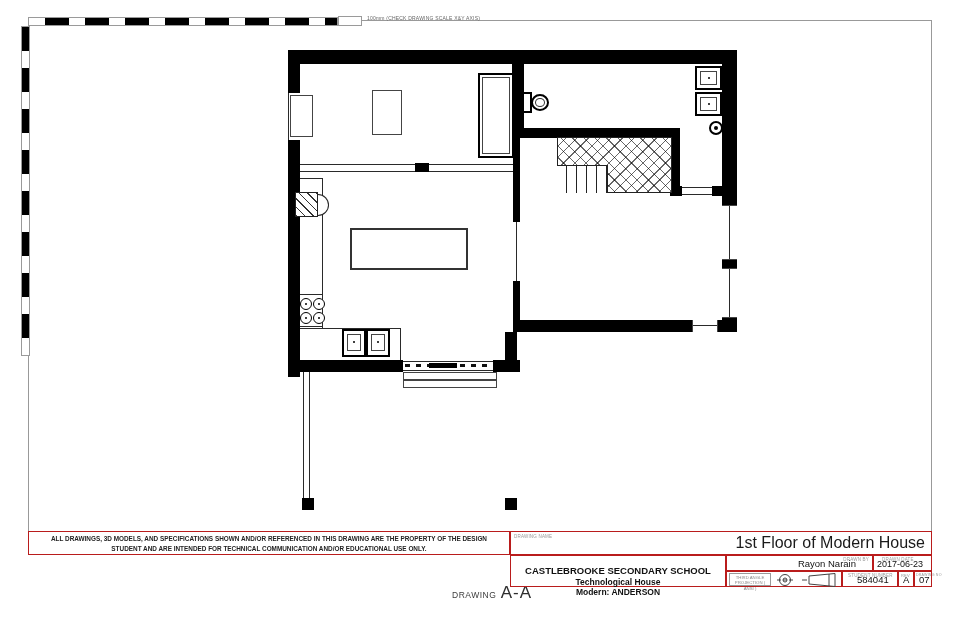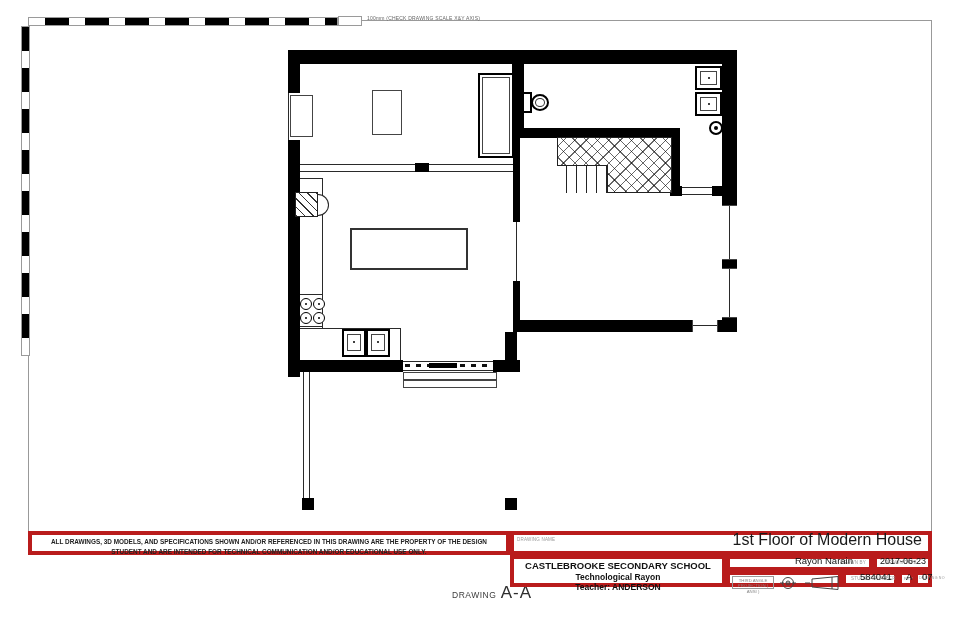--- a/index.html
+++ b/index.html
@@ -31,25 +31,25 @@
   .winh{position:absolute;background:#fff;border-left:1px solid #444;border-right:1px solid #444;box-sizing:border-box;}
   .dashline{position:absolute;background-image:repeating-linear-gradient(90deg,#111 0,#111 5px,transparent 5px,transparent 11px);}
   
   .bar-top{position:absolute;left:28px;top:17px;width:310px;height:9px;border:1px solid #9a9a9a;box-sizing:border-box;
            background-image:repeating-linear-gradient(90deg,transparent 0,transparent 16px,#000 16px,#000 40px);}
   .bar-left{position:absolute;left:21px;top:26px;width:9px;height:330px;border:1px solid #9a9a9a;box-sizing:border-box;
            background-image:repeating-linear-gradient(180deg,#000 0,#000 24px,transparent 24px,transparent 41px);}
   .chkbox{position:absolute;left:338px;top:16px;width:24px;height:10px;border:1px solid #9a9a9a;background:#fff;box-sizing:border-box;}
   .scalenote{position:absolute;left:367px;top:15px;font-size:5px;color:#666;letter-spacing:.2px;white-space:nowrap;}
   
-  .cell{position:absolute;border:4px solid #b91c1c;box-sizing:border-box;background:#fff;}
+  .cell{position:absolute;border:1px solid #b91c1c;box-sizing:border-box;background:#fff;}
   .lbl{position:absolute;font-size:4.5px;color:#999;letter-spacing:.2px;white-space:nowrap;}
   .disc{font-size:6.4px;line-height:1.6;color:#222;text-align:center;padding:2px 14px;font-weight:bold;}
   .title-big{position:absolute;right:6px;bottom:2px;font-size:16px;color:#1a1a1a;white-space:nowrap;}
-  .school{text-align:center;font-weight:bold;color:#111;padding-top:2px;}
+  .school{text-align:center;font-weight:bold;color:#111;padding-top:10px;}
   .school .l1{font-size:9.5px;line-height:1.15;}
   .school .l2{font-size:8.5px;line-height:1.2;}
   .school .l3{font-size:8.5px;line-height:1.2;}
   .val{position:absolute;font-size:9.5px;color:#111;white-space:nowrap;}
   .projlbl{position:absolute;border:1px solid #999;box-sizing:border-box;font-size:4.3px;color:#888;
            text-align:center;line-height:1.25;padding-top:1px;}
   
   .seclabel{position:absolute;left:452px;top:583px;color:#2e2e2e;white-space:nowrap;}
   .seclabel .small{font-size:8.5px;letter-spacing:.5px;color:#3c3c3c;}
   .seclabel .big{font-size:17px;letter-spacing:1px;}
@@ -163,22 +163,22 @@
     <div class="disc">ALL DRAWINGS, 3D MODELS, AND SPECIFICATIONS SHOWN AND/OR REFERENCED IN THIS DRAWING ARE THE PROPERTY OF THE DESIGN STUDENT AND ARE INTENDED FOR TECHNICAL COMMUNICATION AND/OR EDUCATIONAL USE ONLY.</div>
   </div>
 
   <div class="cell" style="left:510px;top:531px;width:422px;height:24px;">
     <div class="lbl" style="left:3px;top:2px;">DRAWING NAME</div>
     <div class="title-big">1st Floor of Modern House</div>
   </div>
 
   <div class="cell school" style="left:510px;top:555px;width:216px;height:32px;">
     <div class="l1">CASTLEBROOKE SECONDARY SCHOOL</div>
-    <div class="l2">Technological Rayon</div>
-    <div class="l3">Teacher: ANDERSON</div>
+    <div class="l2">Technological House</div>
+    <div class="l3">Modern: ANDERSON</div>
   </div>
 
   <div class="cell" style="left:726px;top:555px;width:147px;height:16px;">
     <div class="lbl" style="right:3px;top:1px;">DRAWN BY</div>
     <div class="val" style="right:16px;bottom:1px;">Rayon Narain</div>
   </div>
   <div class="cell" style="left:873px;top:555px;width:59px;height:16px;">
     <div class="lbl" style="left:8px;top:1px;">DRAWN DATE</div>
     <div class="val" style="left:3px;bottom:1px;font-size:9px;">2017-06-23</div>
   </div>

